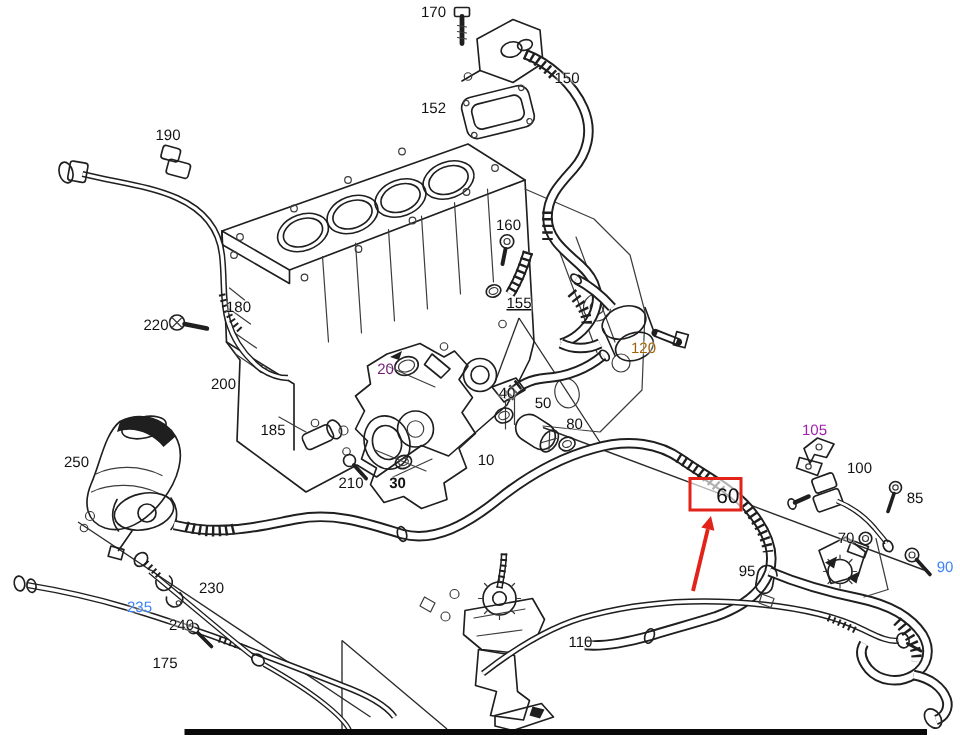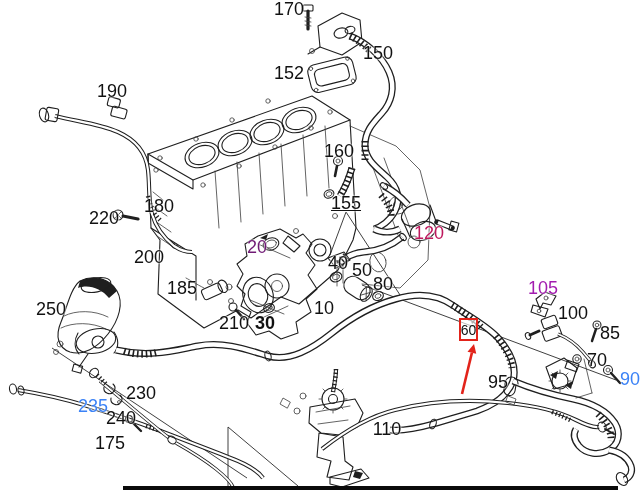--- a/index.html
+++ b/index.html
@@ -12,21 +12,21 @@
   .to{fill:none;stroke:#1f1f1f;stroke-width:7;}
   .ti{fill:none;stroke:#ffffff;stroke-width:4.4;}
   .rib{fill:none;stroke:#1f1f1f;stroke-width:7;stroke-dasharray:1.6 2.8;}
   .to4{fill:none;stroke:#1f1f1f;stroke-width:4.2;}
   .ti4{fill:none;stroke:#ffffff;stroke-width:2.2;}
   .rib4{fill:none;stroke:#1f1f1f;stroke-width:4.4;stroke-dasharray:1.3 2.4;}
   .to3{fill:none;stroke:#1f1f1f;stroke-width:3.4;}
   .ti3{fill:none;stroke:#ffffff;stroke-width:1.7;}
   .blk{fill:#1f1f1f;stroke:none;}
   .thick{stroke:#1f1f1f;stroke-linecap:round;fill:none;}
-  .part-label{position:absolute;transform:translate(-50%,-50%);font-size:18px;line-height:1;
+  .part-label{position:absolute;transform:translate(-50%,-50%);font-size:10px;line-height:1;
       color:#111;white-space:nowrap;text-shadow:0 0 2px #fff,0 0 2px #fff;}
   .hl-box{position:absolute;box-sizing:border-box;border:2.5px solid #e2231a;background:rgba(255,255,255,.65);
       display:flex;align-items:center;justify-content:center;font-size:14px;color:#111;}
   .edge-bar{position:absolute;}
 </style>
 </head>
 <body>
 
 <div id="stage">
 
@@ -340,42 +340,42 @@
 
   <div style="position:absolute;left:0;top:0;width:100%;height:100%;pointer-events:none;">
       <span class="part-label" style="left: 289px; top: 9px; color: rgb(17, 17, 17);">170</span>
       <span class="part-label" style="left: 289px; top: 73px; color: rgb(17, 17, 17);">152</span>
       <span class="part-label" style="left: 112px; top: 91px; color: rgb(17, 17, 17);">190</span>
       <span class="part-label" style="left: 378px; top: 53px; color: rgb(17, 17, 17);">150</span>
       <span class="part-label" style="left: 339px; top: 151px; color: rgb(17, 17, 17);">160</span>
       <span class="part-label" style="left: 159px; top: 206px; color: rgb(17, 17, 17);">180</span>
       <span class="part-label" style="left: 104px; top: 218px; color: rgb(17, 17, 17);">220</span>
       <span class="part-label" style="left: 346px; top: 203px; color: rgb(17, 17, 17); text-decoration: underline;">155</span>
-      <span class="part-label" style="left: 429px; top: 233px; color: #be185d; text-align: center;">120</span>
+      <span class="part-label" style="left: 429px; top: 233px; color: #a16207; text-align: center;">120</span>
       <span class="part-label" style="left: 149px; top: 257px; color: rgb(17, 17, 17);">200</span>
       <span class="part-label" style="left: 257px; top: 247px; color: #701a75;">20</span>
       <span class="part-label" style="left: 182px; top: 288px; color: rgb(17, 17, 17);">185</span>
       <span class="part-label" style="left: 51px; top: 309px; color: rgb(17, 17, 17);">250</span>
       <span class="part-label" style="left: 234px; top: 323px; color: rgb(17, 17, 17); text-align: right;">210</span>
       <span class="part-label" style="left: 265px; top: 323px; color: rgb(17, 17, 17); font-weight: bold;">30</span>
       <span class="part-label" style="left: 338px; top: 263px; color: rgb(17, 17, 17);">40</span>
       <span class="part-label" style="left: 362px; top: 270px; color: rgb(17, 17, 17);">50</span>
       <span class="part-label" style="left: 383px; top: 284px; color: rgb(17, 17, 17);">80</span>
       <span class="part-label" style="left: 324px; top: 308px; color: rgb(17, 17, 17);">10</span>
       <span class="part-label" style="left: 543px; top: 288px; color: #a21caf;">105</span>
       <span class="part-label" style="left: 573px; top: 313px; color: rgb(17, 17, 17);">100</span>
       <span class="part-label" style="left: 610px; top: 333px; color: rgb(17, 17, 17);">85</span>
-      <span class="part-label" style="left: 564px; top: 360px; color: rgb(17, 17, 17); margin-left: 33px;">70</span>
+      <span class="part-label" style="left: 564px; top: 360px; color: rgb(17, 17, 17);">70</span>
       <span class="part-label" style="left: 630px; top: 379px; color: #3b82f6;">90</span>
       <span class="part-label" style="left: 498px; top: 382px; color: rgb(17, 17, 17);">95</span>
       <span class="part-label" style="left: 387px; top: 429px; color: rgb(17, 17, 17);">110</span>
       <span class="part-label" style="left: 141px; top: 393px; color: rgb(17, 17, 17);">230</span>
       <span class="part-label" style="left: 93px; top: 406px; color: #3b82f6;">235</span>
       <span class="part-label" style="left: 121px; top: 418px; color: rgb(17, 17, 17);">240</span>
       <span class="part-label" style="left: 110px; top: 443px; color: rgb(17, 17, 17);">175</span>
     </div>
 
-  <div class="hl-box" style="left: 459px; top: 318px; width: 19px; height: 23px; border-color: rgb(226, 35, 26);">
+  <div class="hl-box" style="left: 459px; top: 318px; width: 36px; height: 23px; border-color: rgb(226, 35, 26); justify-content: flex-end;">
     <span>60</span>
   </div>
 
   <div class="edge-bar" style="left: 123px; top: 486px; width: 495px; height: 4px; background: rgb(10, 10, 10);"></div>
 </div>
 
 </body></html>

